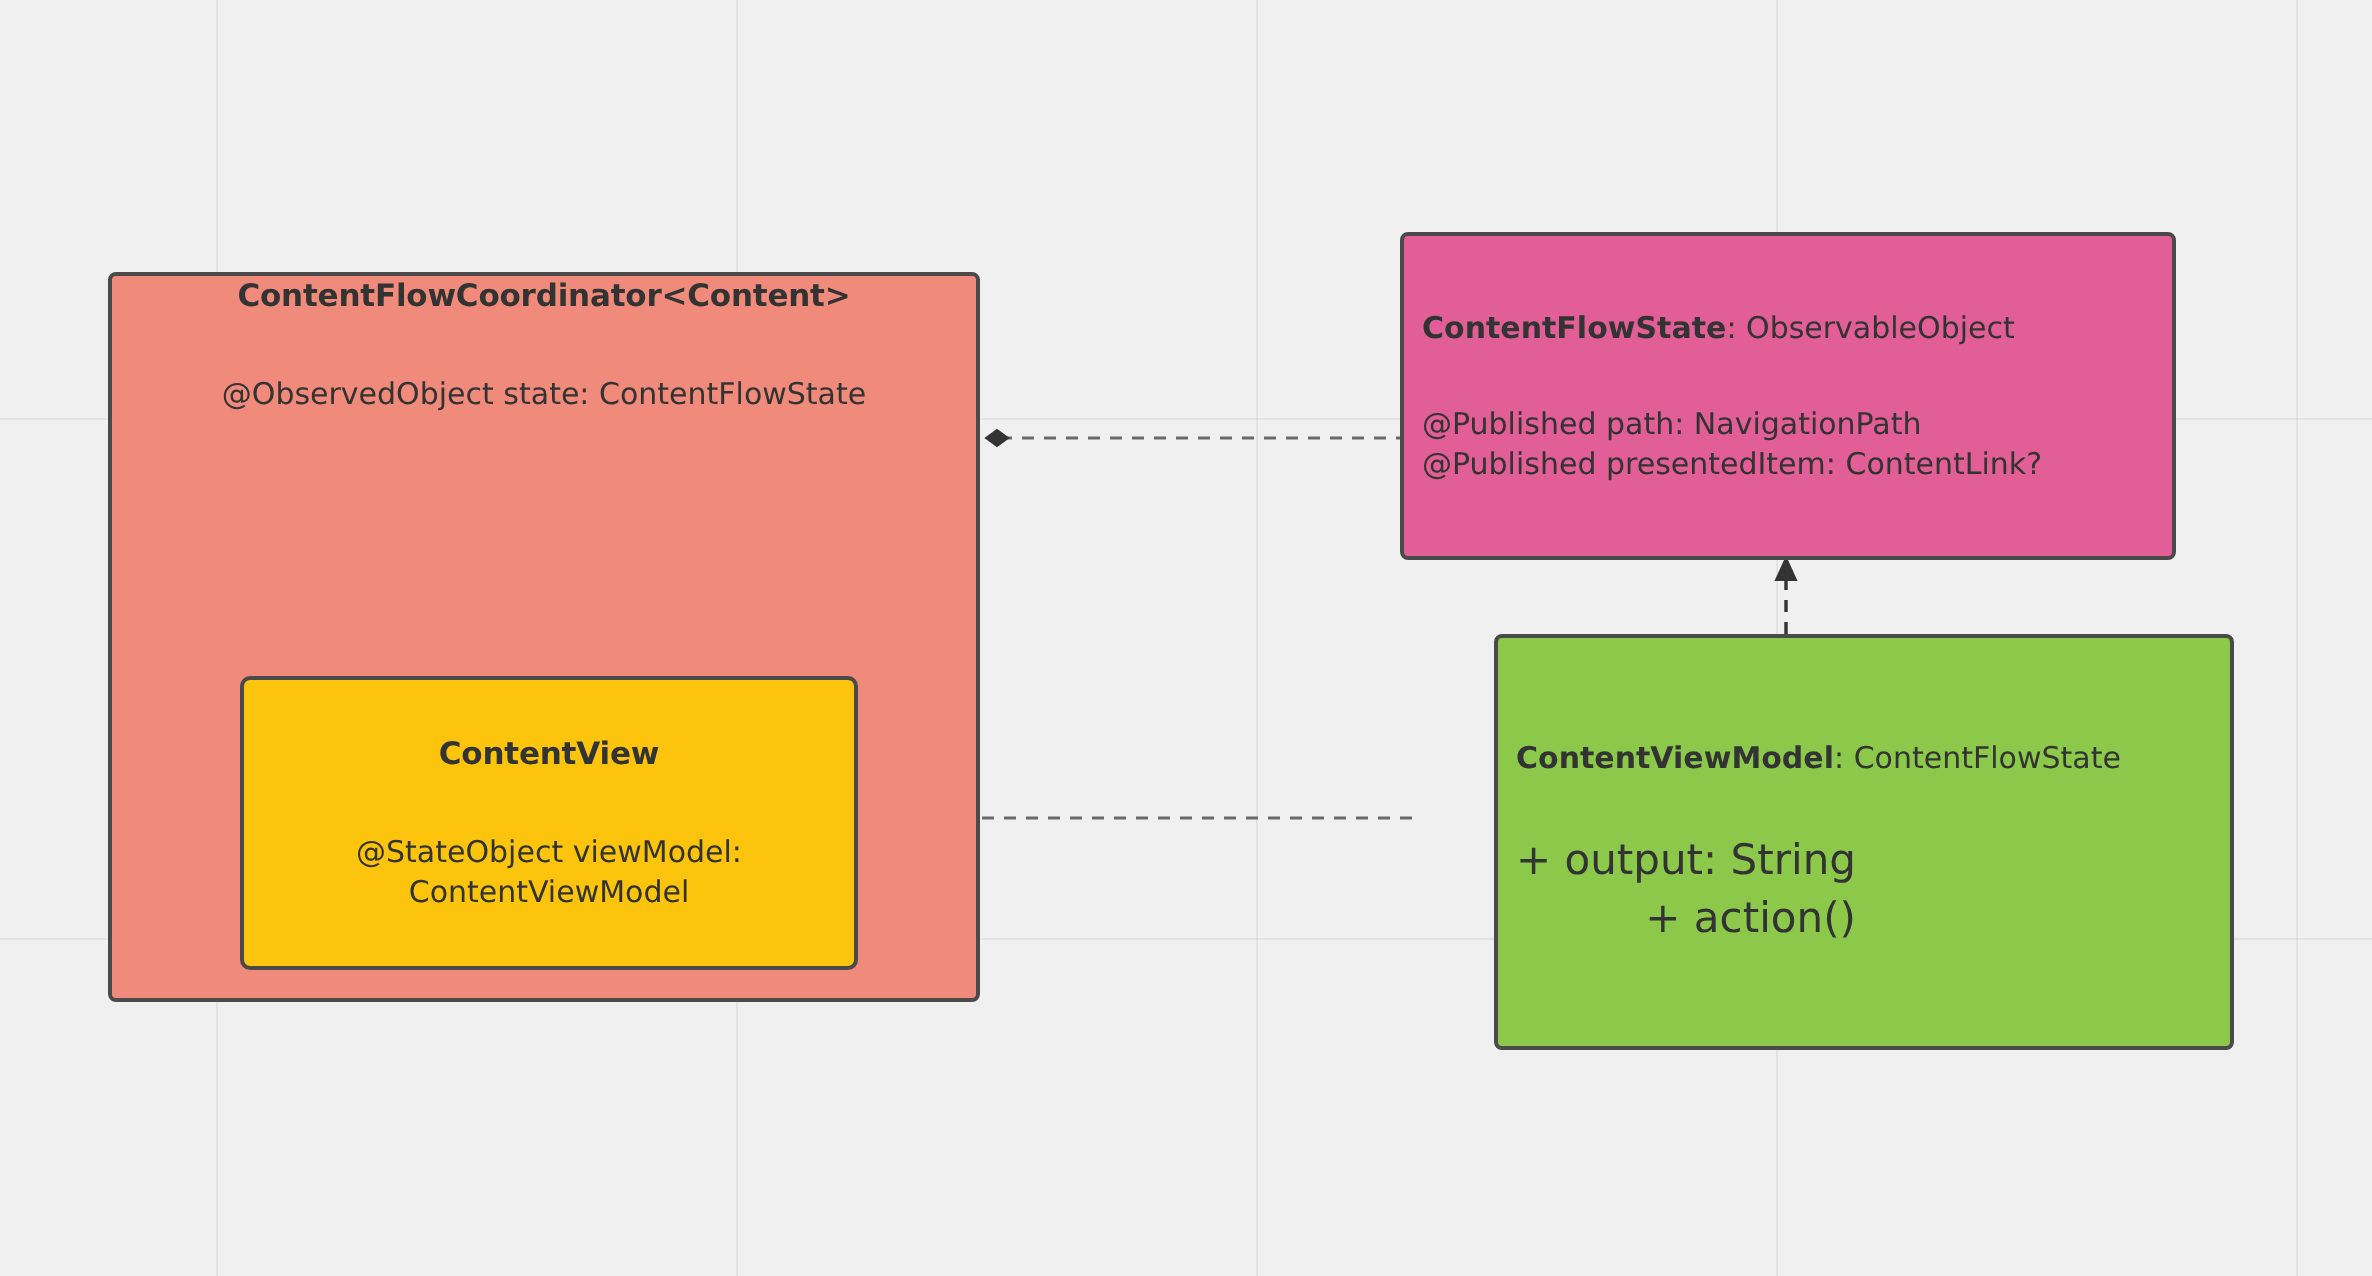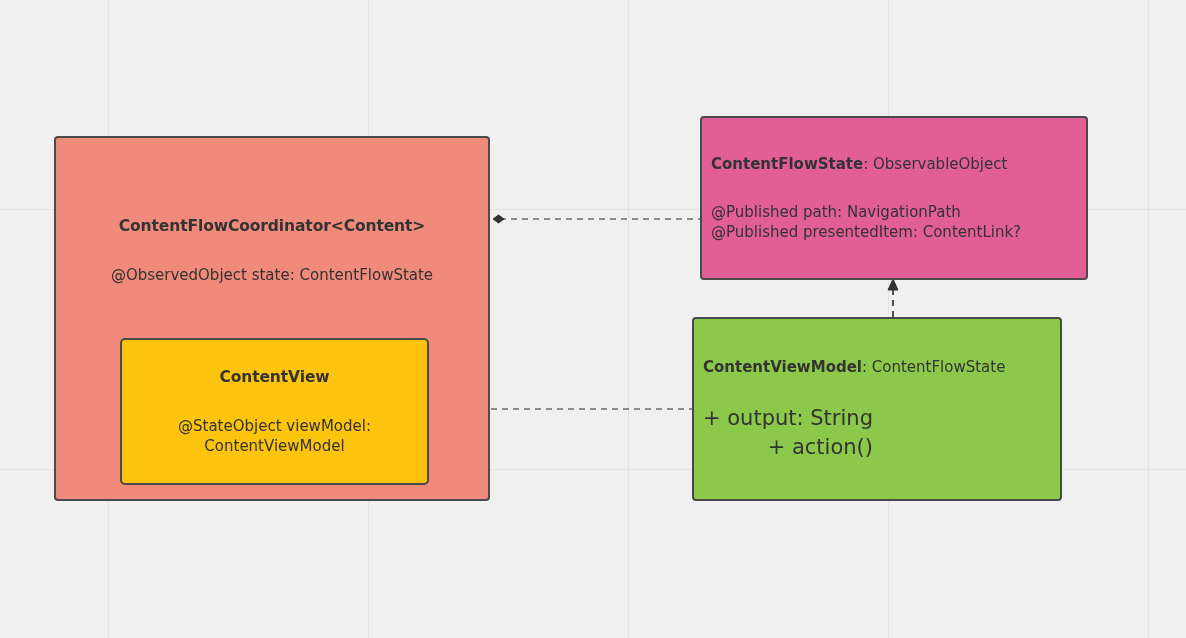--- a/index.html
+++ b/index.html
@@ -42,21 +42,20 @@
 
   
   #node-coordinator {
     left: 54px;
     top: 136px;
     width: 436px;
     height: 365px;
     background: #f08a7a;
     align-items: center;
     justify-content: flex-start;
-    padding-top: 78px;
   }
   #node-coordinator .node-title {
     font-size: 15.5px;
     font-weight: bold;
     text-align: center;
     letter-spacing: -0.1px;
   }
   #node-coordinator .node-attrs {
     font-size: 15px;
     text-align: center;
@@ -101,24 +100,24 @@
     text-align: left;
   }
   #node-flowstate .node-attrs {
     font-size: 15px;
     text-align: left;
     margin-top: 28px;
   }
 
   
   #node-viewmodel {
-    left: 692px;
+    left: 747px;
     top: 317px;
     width: 370px;
-    height: 184px;
+    height: 208px;
     background: #8cc94a;
     align-items: flex-start;
     justify-content: center;
     padding: 0 9px;
   }
   #node-viewmodel .node-title {
     font-size: 15px;
     text-align: left;
   }
   #node-viewmodel .node-attrs {

